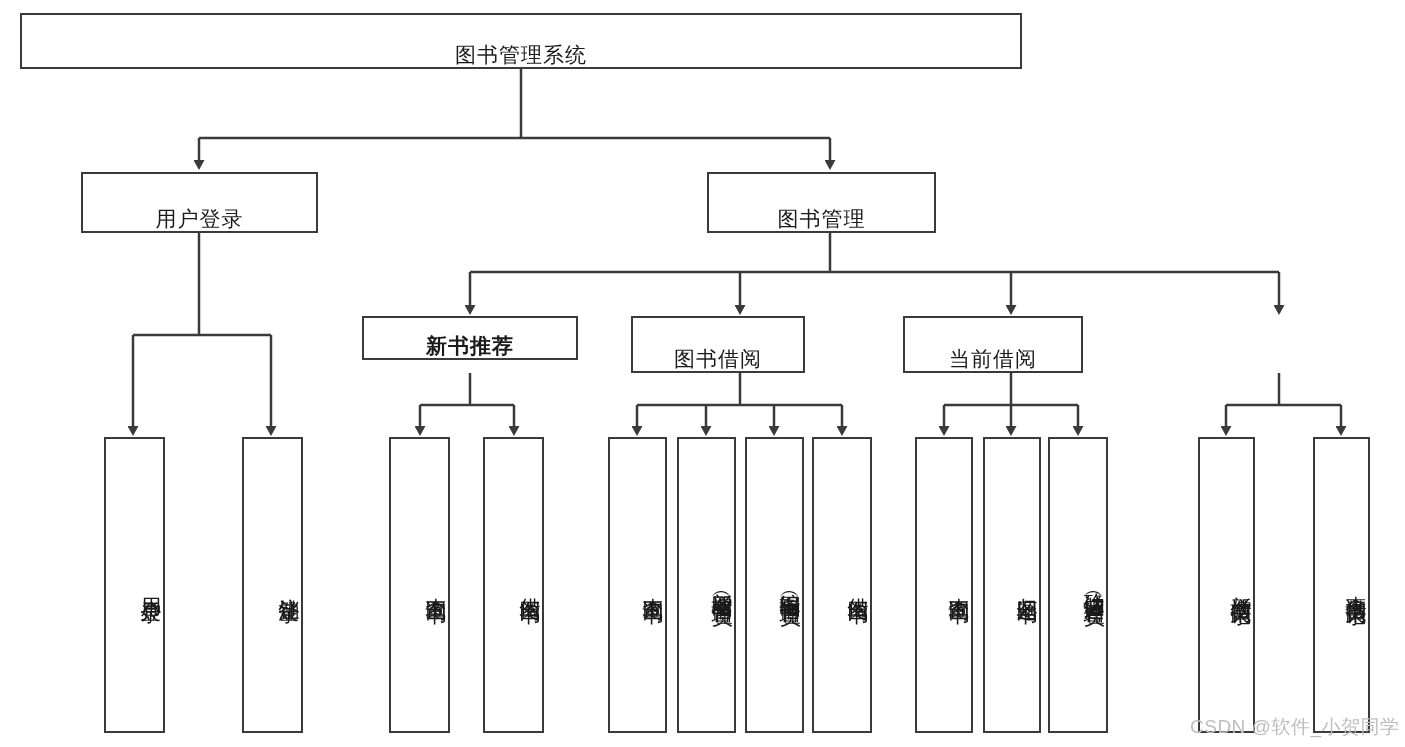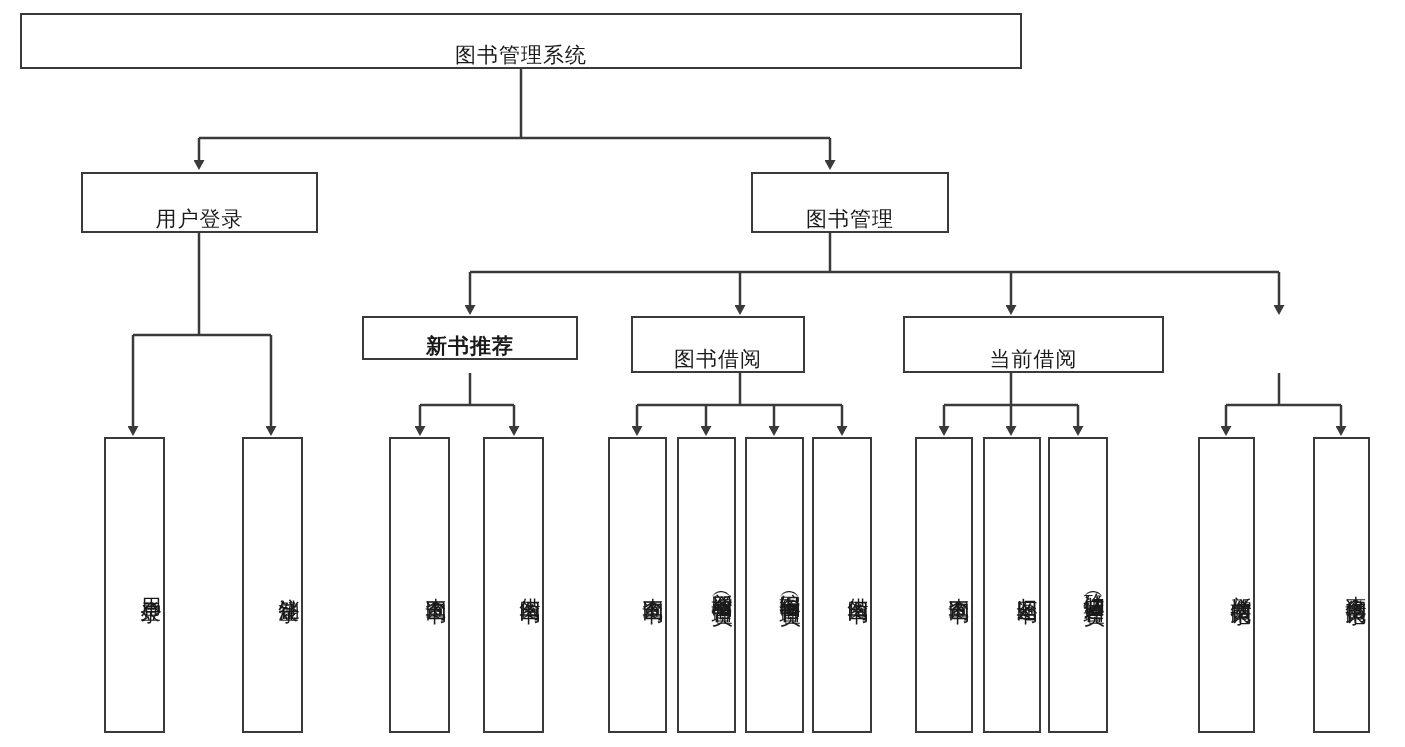--- a/index.html
+++ b/index.html
@@ -124,31 +124,31 @@
     </g>
   </svg>
 
   <div class="node horiz" style="left:20px; top:13px; width:1002px; height:56px;">
     <span>图书管理系统</span>
   </div>
 
   <div class="node horiz" style="left:81px; top:172px; width:237px; height:61px;">
     <span>用户登录</span>
   </div>
-  <div class="node horiz" style="left:751px; top:172px; width:198px; height:61px;">
+  <div class="node horiz" style="left:707px; top:172px; width:229px; height:61px;">
     <span>图书管理</span>
   </div>
 
   <div class="node horiz" style="left:362px; top:316px; width:216px; height:44px;font-weight:bold;">
     <span>新书推荐</span>
   </div>
   <div class="node horiz" style="left:631px; top:316px; width:174px; height:57px;">
     <span>图书借阅</span>
   </div>
-  <div class="node horiz" style="left:903px; top:316px; width:261px; height:57px;">
+  <div class="node horiz" style="left:903px; top:316px; width:180px; height:57px;">
     <span>当前借阅</span>
   </div>
 
   <div class="node vert" style="left:104px; top:437px; width:61px; height:296px;">
     <span class="vtext">用户登录</span>
   </div>
   <div class="node vert" style="left:242px; top:437px; width:61px; height:296px;">
     <span class="vtext">注销登录</span>
   </div>
 
@@ -182,14 +182,17 @@
     <span class="vtext">确认归还（管理员）</span>
   </div>
 
   <div class="node vert" style="left:1198px; top:437px; width:57px; height:296px;">
     <span class="vtext">新增借阅记录</span>
   </div>
   <div class="node vert" style="left:1313px; top:437px; width:57px; height:296px;">
     <span class="vtext">查询借阅记录</span>
   </div>
 
+  <div class="watermark" style="left:1190px; top:714px;">
+    <span>CSDN @软件_小贺同学</span>
+  </div>
 
 </div>
 
 </body></html>

